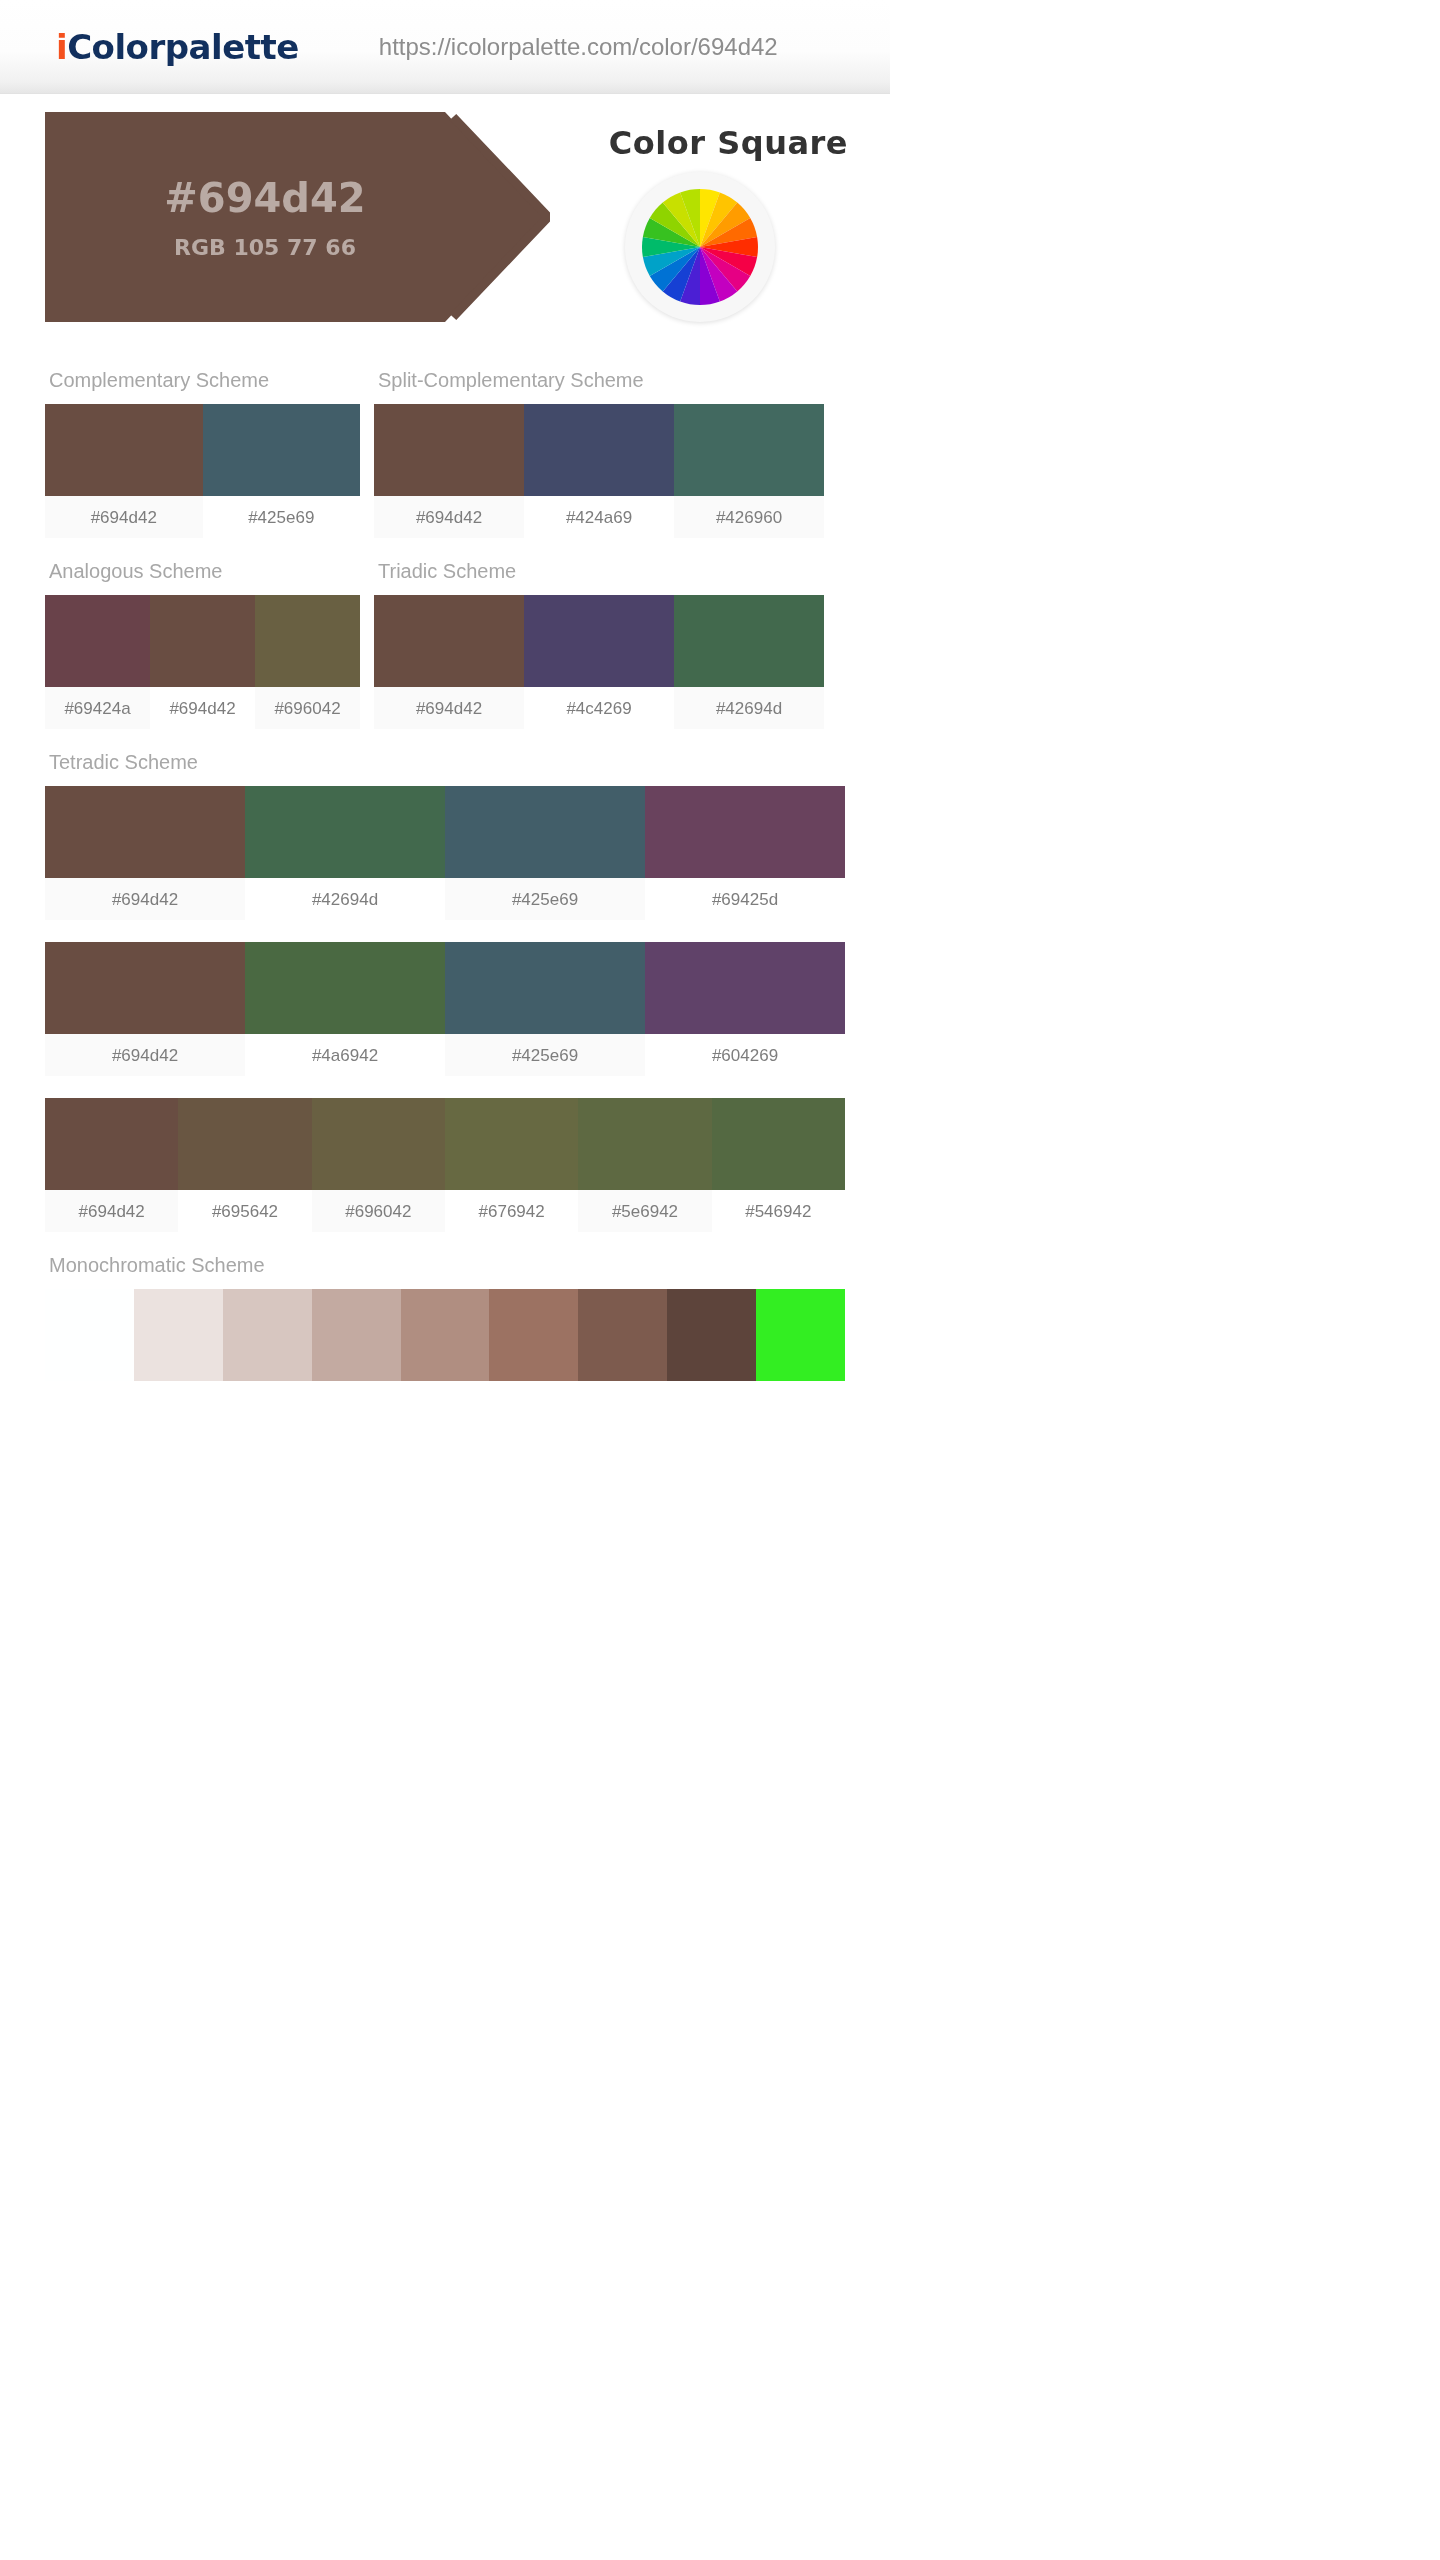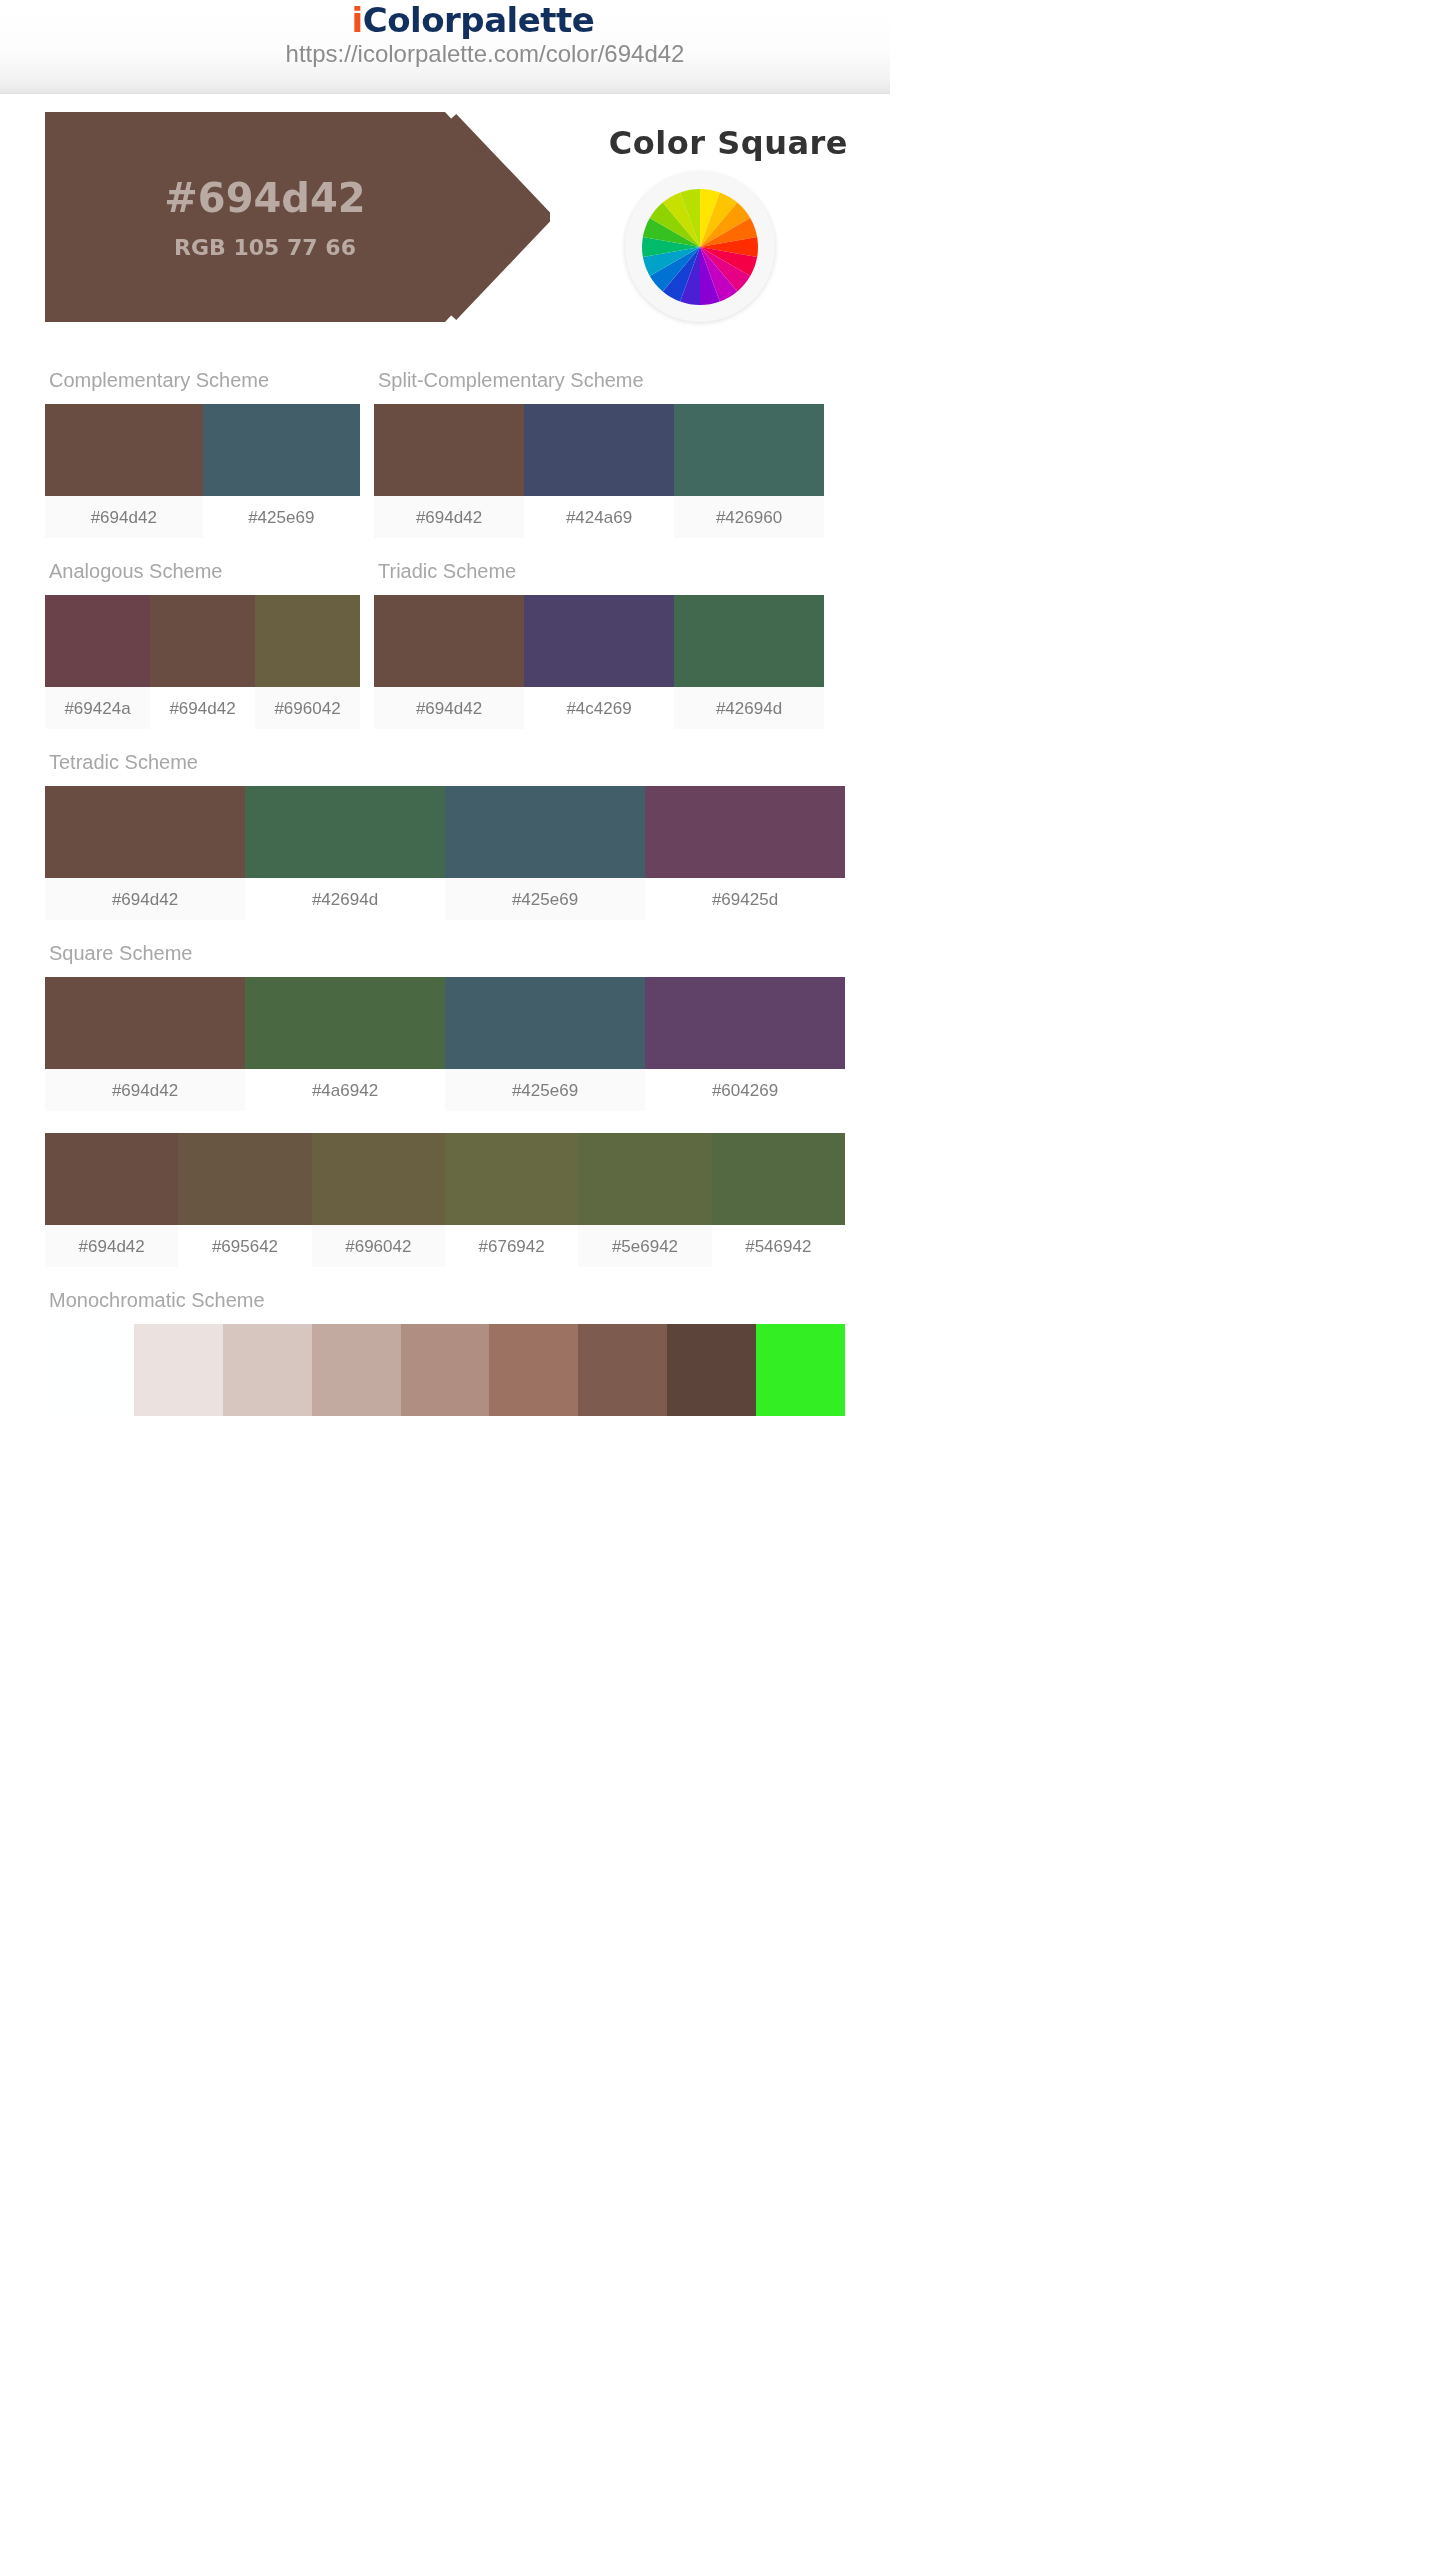--- a/index.html
+++ b/index.html
@@ -20,21 +20,20 @@
   }
 
   
   .header {
     position: relative;
     height: 94px;
     background: linear-gradient(to bottom, #ffffff 0%, #fdfdfd 55%, #f1f1f1 88%, #e6e6e6 100%);
     display: flex;
     align-items: center;
     border-bottom: 1px solid #e2e2e2;
-    flex-direction: column;
   }
   .logo {
     margin-left: 56px;
     font-size: 34px;
     font-weight: bold;
     letter-spacing: -0.5px;
     white-space: nowrap;
     font-family: "DejaVu Sans", sans-serif;
   }
   .logo .i { color: #f4511e; }
@@ -274,21 +273,20 @@
         </div>
       <div class="label-bar">
           <div class="hexlabel tinted">#694d42</div>
           <div class="hexlabel">#42694d</div>
           <div class="hexlabel tinted">#425e69</div>
           <div class="hexlabel">#69425d</div>
         </div>
     </div>
 
     <div class="scheme full">
-      <div class="scheme-title">Square Scheme</div>
       <div class="swatch-bar">
           <div class="swatch" style="background: rgb(105, 77, 66);"></div>
           <div class="swatch" style="background: rgb(74, 105, 66);"></div>
           <div class="swatch" style="background: rgb(66, 94, 105);"></div>
           <div class="swatch" style="background: rgb(96, 66, 105);"></div>
         </div>
       <div class="label-bar">
           <div class="hexlabel tinted">#694d42</div>
           <div class="hexlabel">#4a6942</div>
           <div class="hexlabel tinted">#425e69</div>

